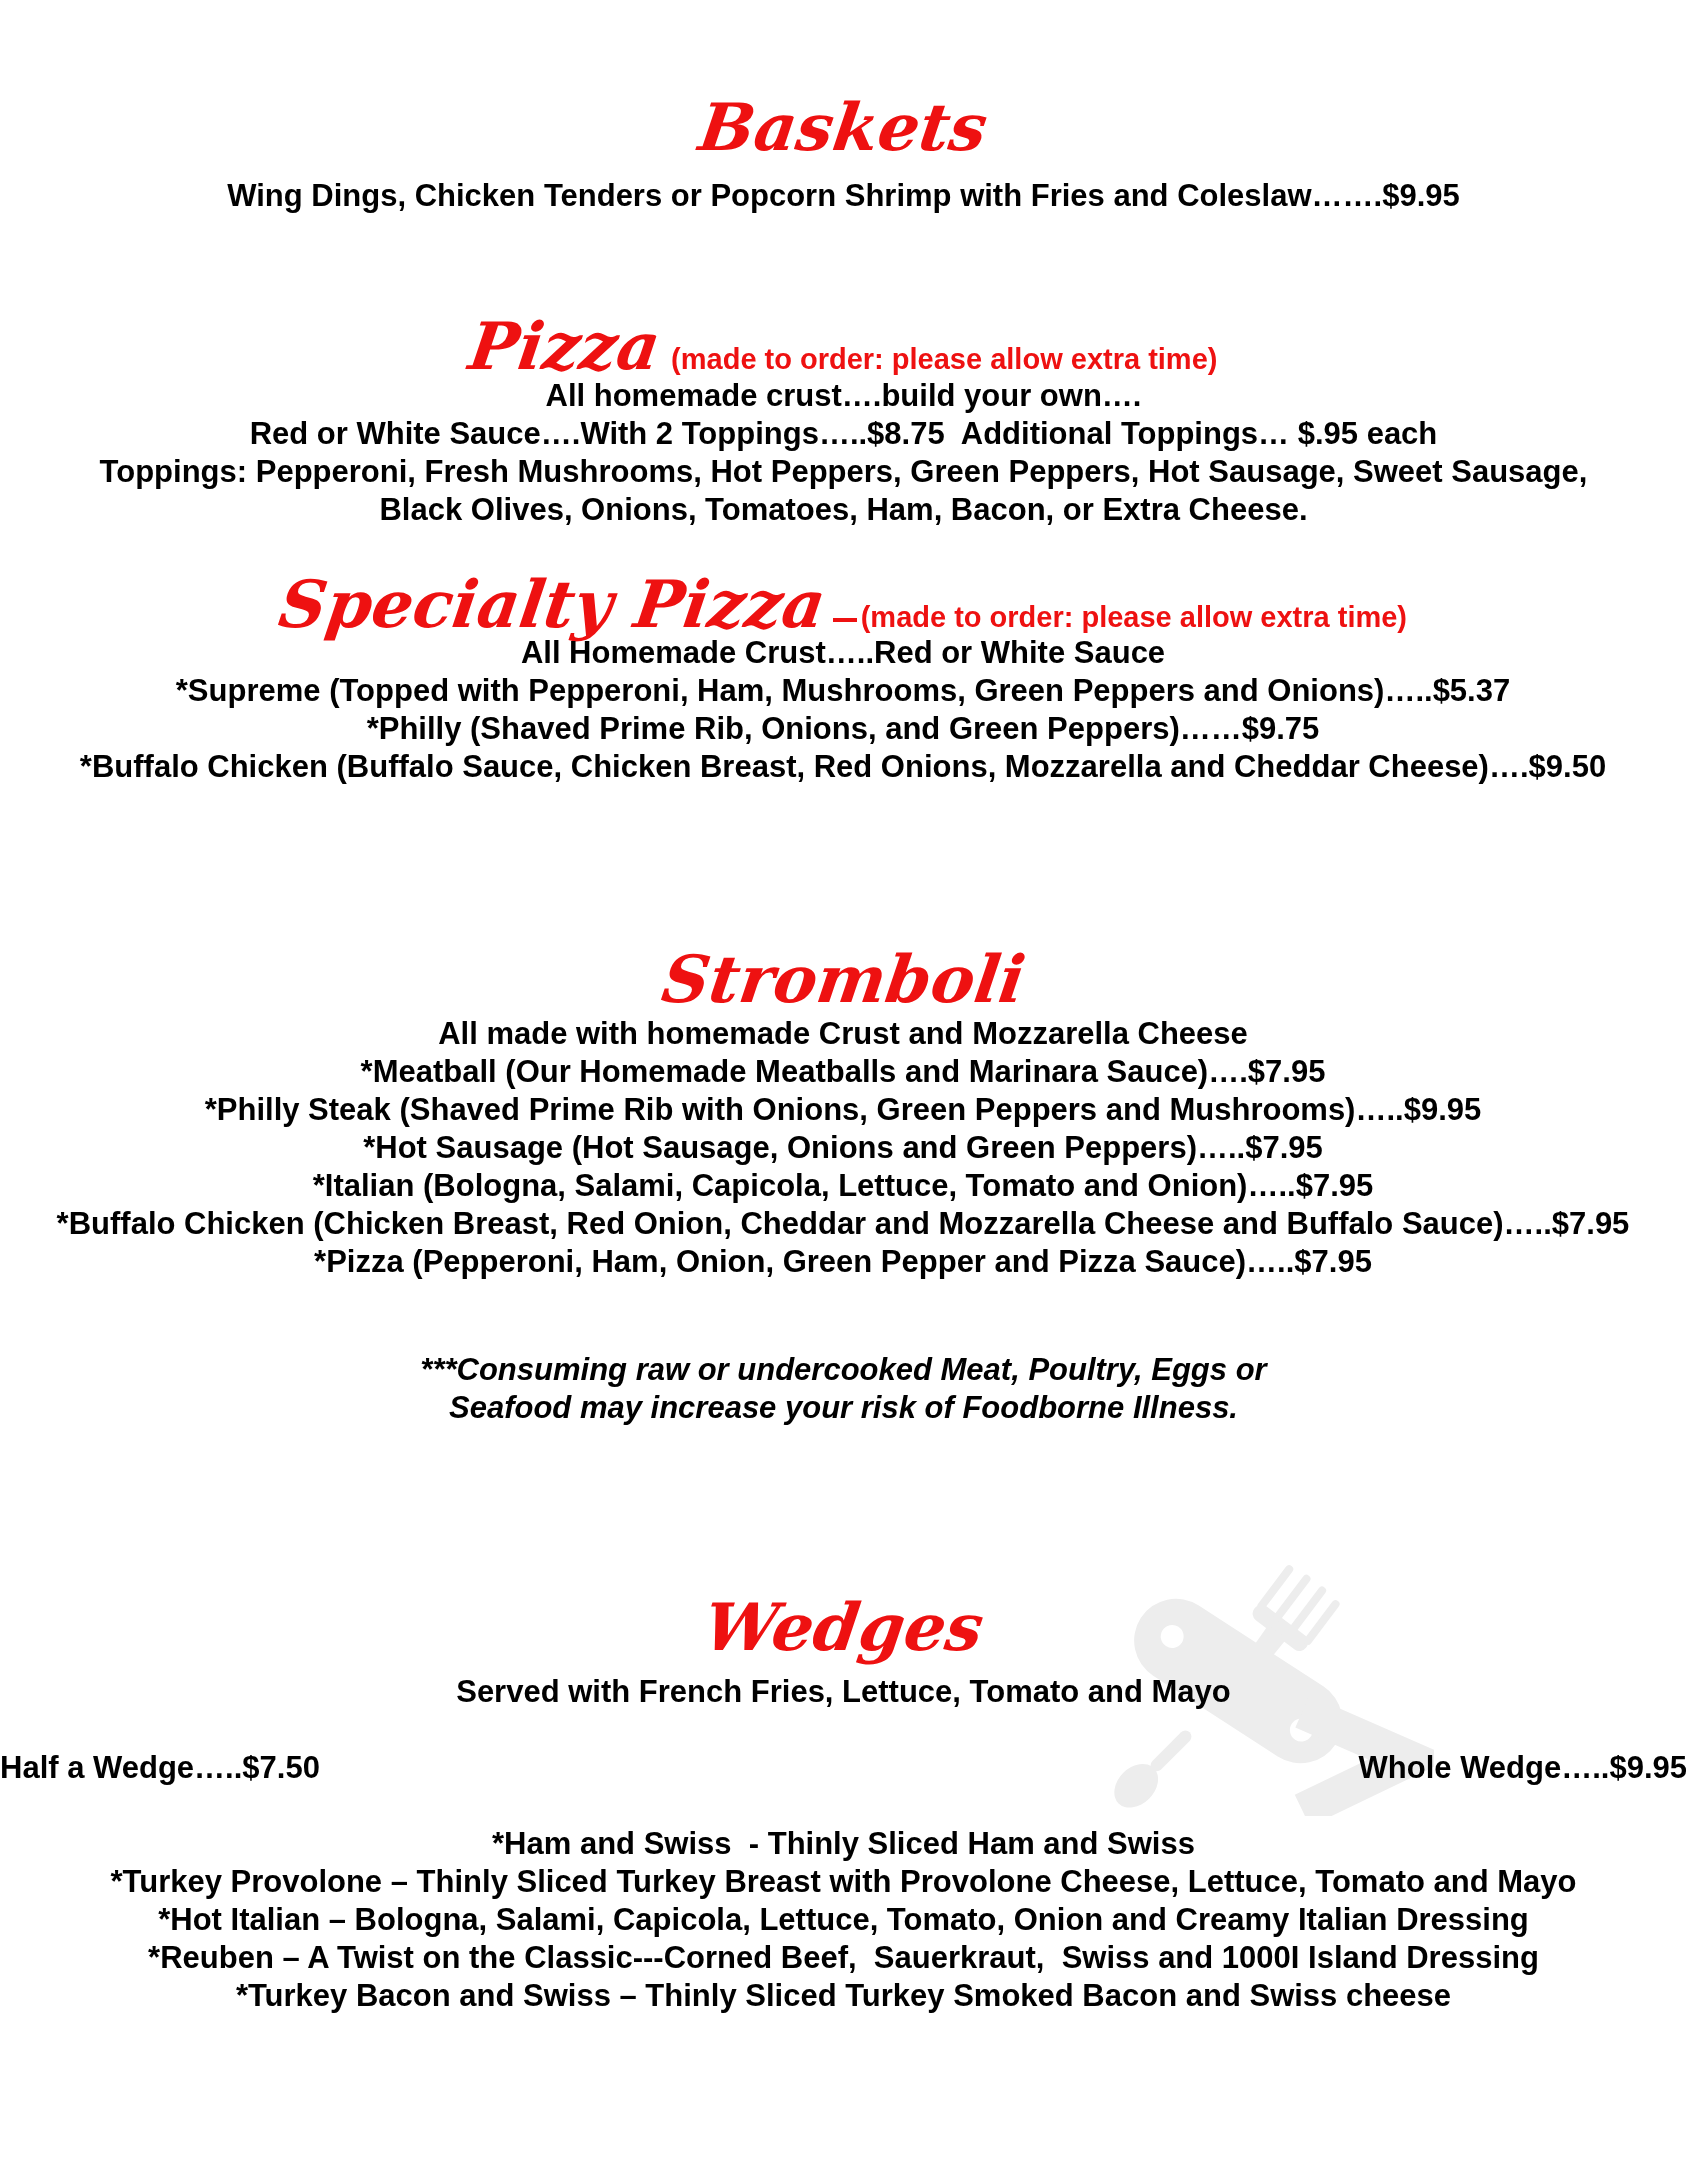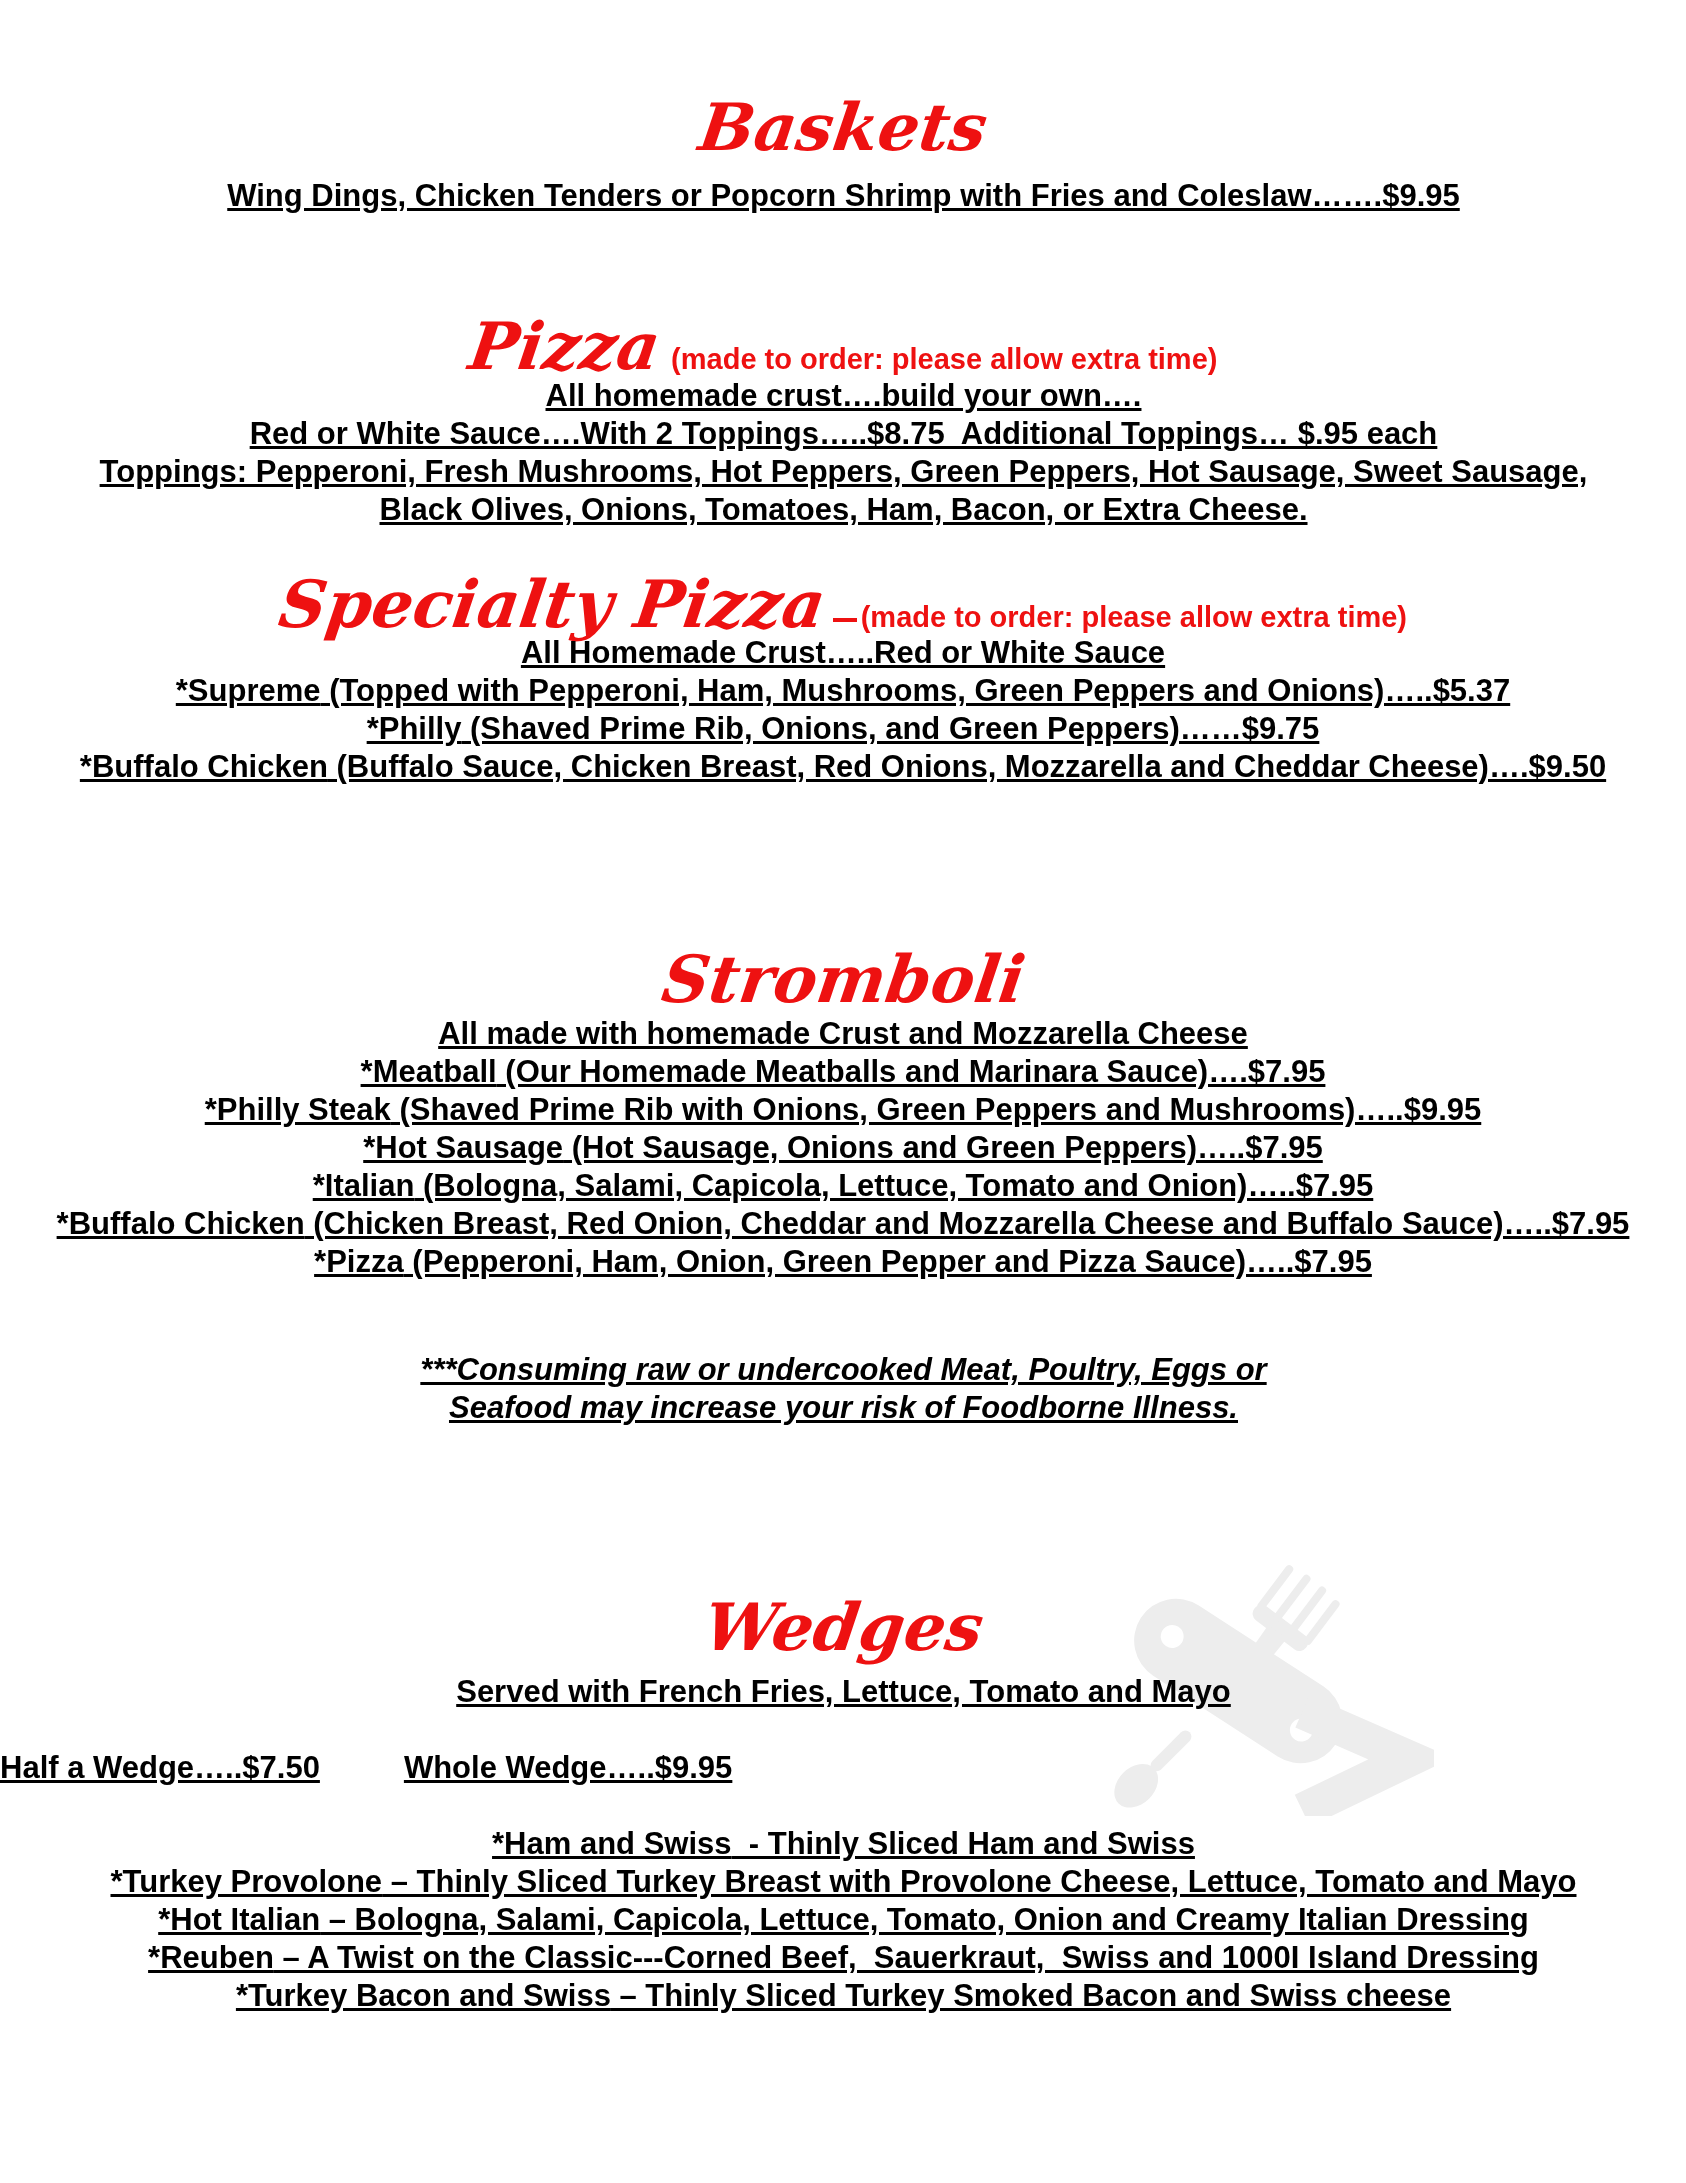--- a/index.html
+++ b/index.html
@@ -1,38 +1,38 @@
 <!DOCTYPE html>
 <html style="font-size:10.8px"><head>
 <meta charset="utf-8">
 <style>
   html,body{margin:0;padding:0;background:#fff;}
   .page{
     position:relative;width:1687px;height:2183px;background:#ffffff;overflow:hidden;
     font-family:"Liberation Sans",sans-serif;font-weight:700;color:#000;
   }
   .abs{position:absolute;left:0;width:100%;text-align:center;z-index:2;}
-  .body-text{font-size:31px;line-height:38px;text-decoration:underline;}
+  .body-text{font-size:31px;line-height:38px;}
   .pre{white-space:pre;}
   .prewrap{white-space:pre-wrap;}
   .red{color:#000000;}
   .script{
     font-family:"DejaVu Serif",serif;font-style:italic;font-weight:700;color:#ee1111;
     font-size:65px;line-height:78px;display:inline-block;transform:skewX(-8deg);
   }
   .title-note{
     font-size:29px;color:#ee1111;font-family:"Liberation Sans",sans-serif;
     font-style:normal;font-weight:700;margin-left:12px;text-align:center;
   }
   .title-underline{
     display:inline-block;width:24px;height:4px;background:#ee1111;
     margin:0 1.3px 5.4px 8px;vertical-align:baseline;
   }
   .disclaimer{font-style:italic;}
-  .price-row{display:flex;justify-content:flex-start;gap:84px;}
+  .price-row{display:flex;justify-content:space-between;gap:108px;}
   .wrapblock{left:20px;width:1646px;text-align:center;}
   .wm-logo{position:absolute;left:1110px;top:1519px;width:324px;height:297px;z-index:1;}
   .wm-text{
     position:absolute;left:986px;top:1881px;z-index:1;
     font-size:223px;line-height:223px;font-weight:700;letter-spacing:-9.4px;color:#ededed;
   }
 </style>
 </head>
 <body>
 

